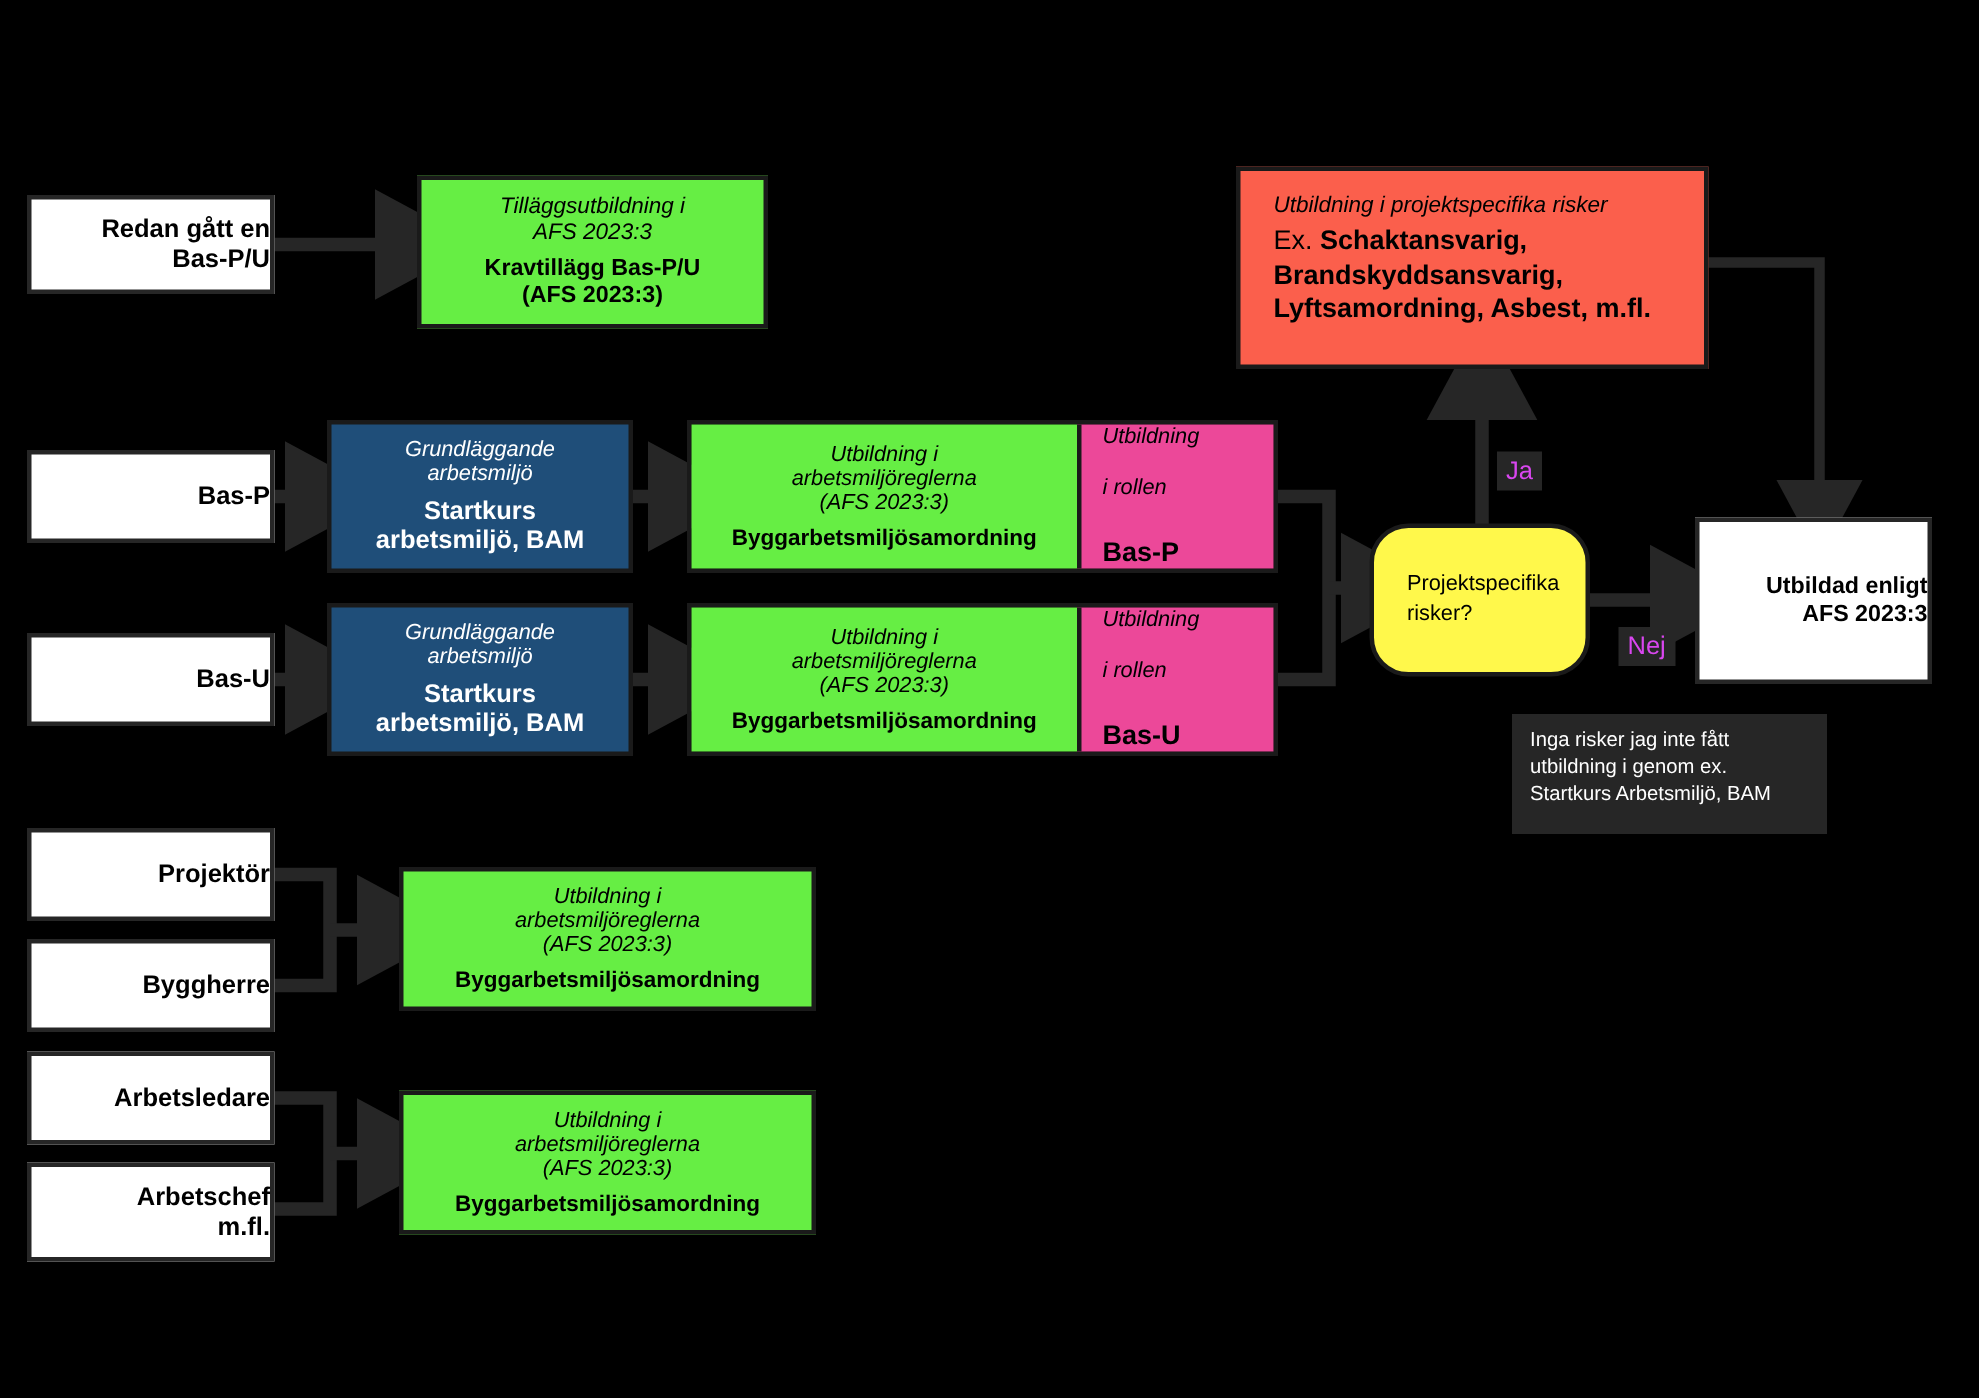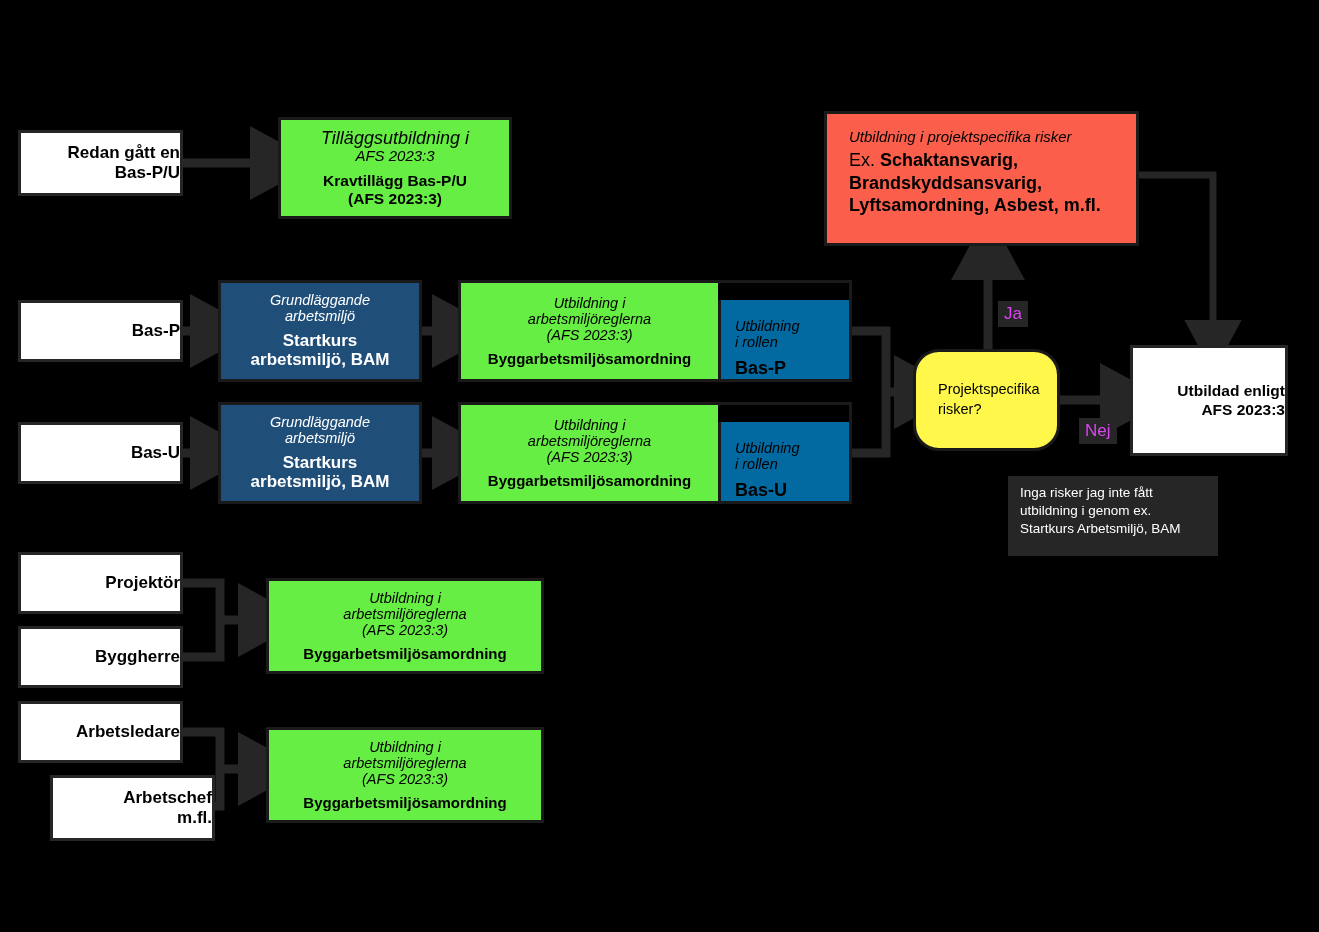--- a/index.html
+++ b/index.html
@@ -47,27 +47,26 @@
     border-radius: 26px;
   }
   .seg-green {
     background: #66ee44;
     box-sizing: border-box;
     display: flex;
     flex-direction: column;
     justify-content: center;
   }
   .seg-blue {
-    background: #0369a1;
+    background: #ec4899;
     box-sizing: border-box;
     display: flex;
     flex-direction: column;
-    justify-content: flex-end;
+    justify-content: space-between;
     border-left: 3px solid #1a1a1a;
-    margin-top: 17px;
   }
   .split {
     position: absolute;
     box-sizing: border-box;
     display: flex;
     flex-direction: row;
     border: 3px solid #1a1a1a;
     color: #000000;
   }
   .ital {
@@ -192,27 +191,27 @@
   </div>
 
   <div class="node white" style="left:18px; top:701px; width:165px; height:62px;">
     <div class="leftlabel">Arbetsledare</div>
   </div>
 
   <div class="node white" style="left:18px; top:626px; width:165px; height:62px;">
     <div class="leftlabel">Byggherre</div>
   </div>
 
-  <div class="node white" style="left:18px; top:775px; width:165px; height:66px;margin-left:32px;">
+  <div class="node white" style="left:18px; top:775px; width:165px; height:66px;">
     <div class="leftlabel">Arbetschef</div>
     <div class="leftlabel">m.fl.</div>
   </div>
 
   <div class="node green" style="left:278px; top:117px; width:234px; height:102px;">
-    <div class="ital" style="font-size:18px;text-align:center;">Tilläggsutbildning  i</div>
+    <div class="ital" style="font-size:15px;text-align:center;">Tilläggsutbildning  i</div>
     <div class="ital" style="font-size:15px; margin-bottom:7px;">AFS 2023:3</div>
     <div class="bold" style="font-size:15.5px;">Kravtillägg Bas-P/U</div>
     <div class="bold" style="font-size:15.5px;">(AFS 2023:3)</div>
   </div>
 
   <div class="node darkblue" style="left:218px; top:280px; width:204px; height:102px;">
     <div class="ital" style="font-size:14.5px;">Grundläggande</div>
     <div class="ital" style="font-size:14.5px; margin-bottom:6px;">arbetsmiljö</div>
     <div class="bold" style="font-size:17px;">Startkurs</div>
     <div class="bold" style="font-size:17px;">arbetsmiljö, BAM</div>

